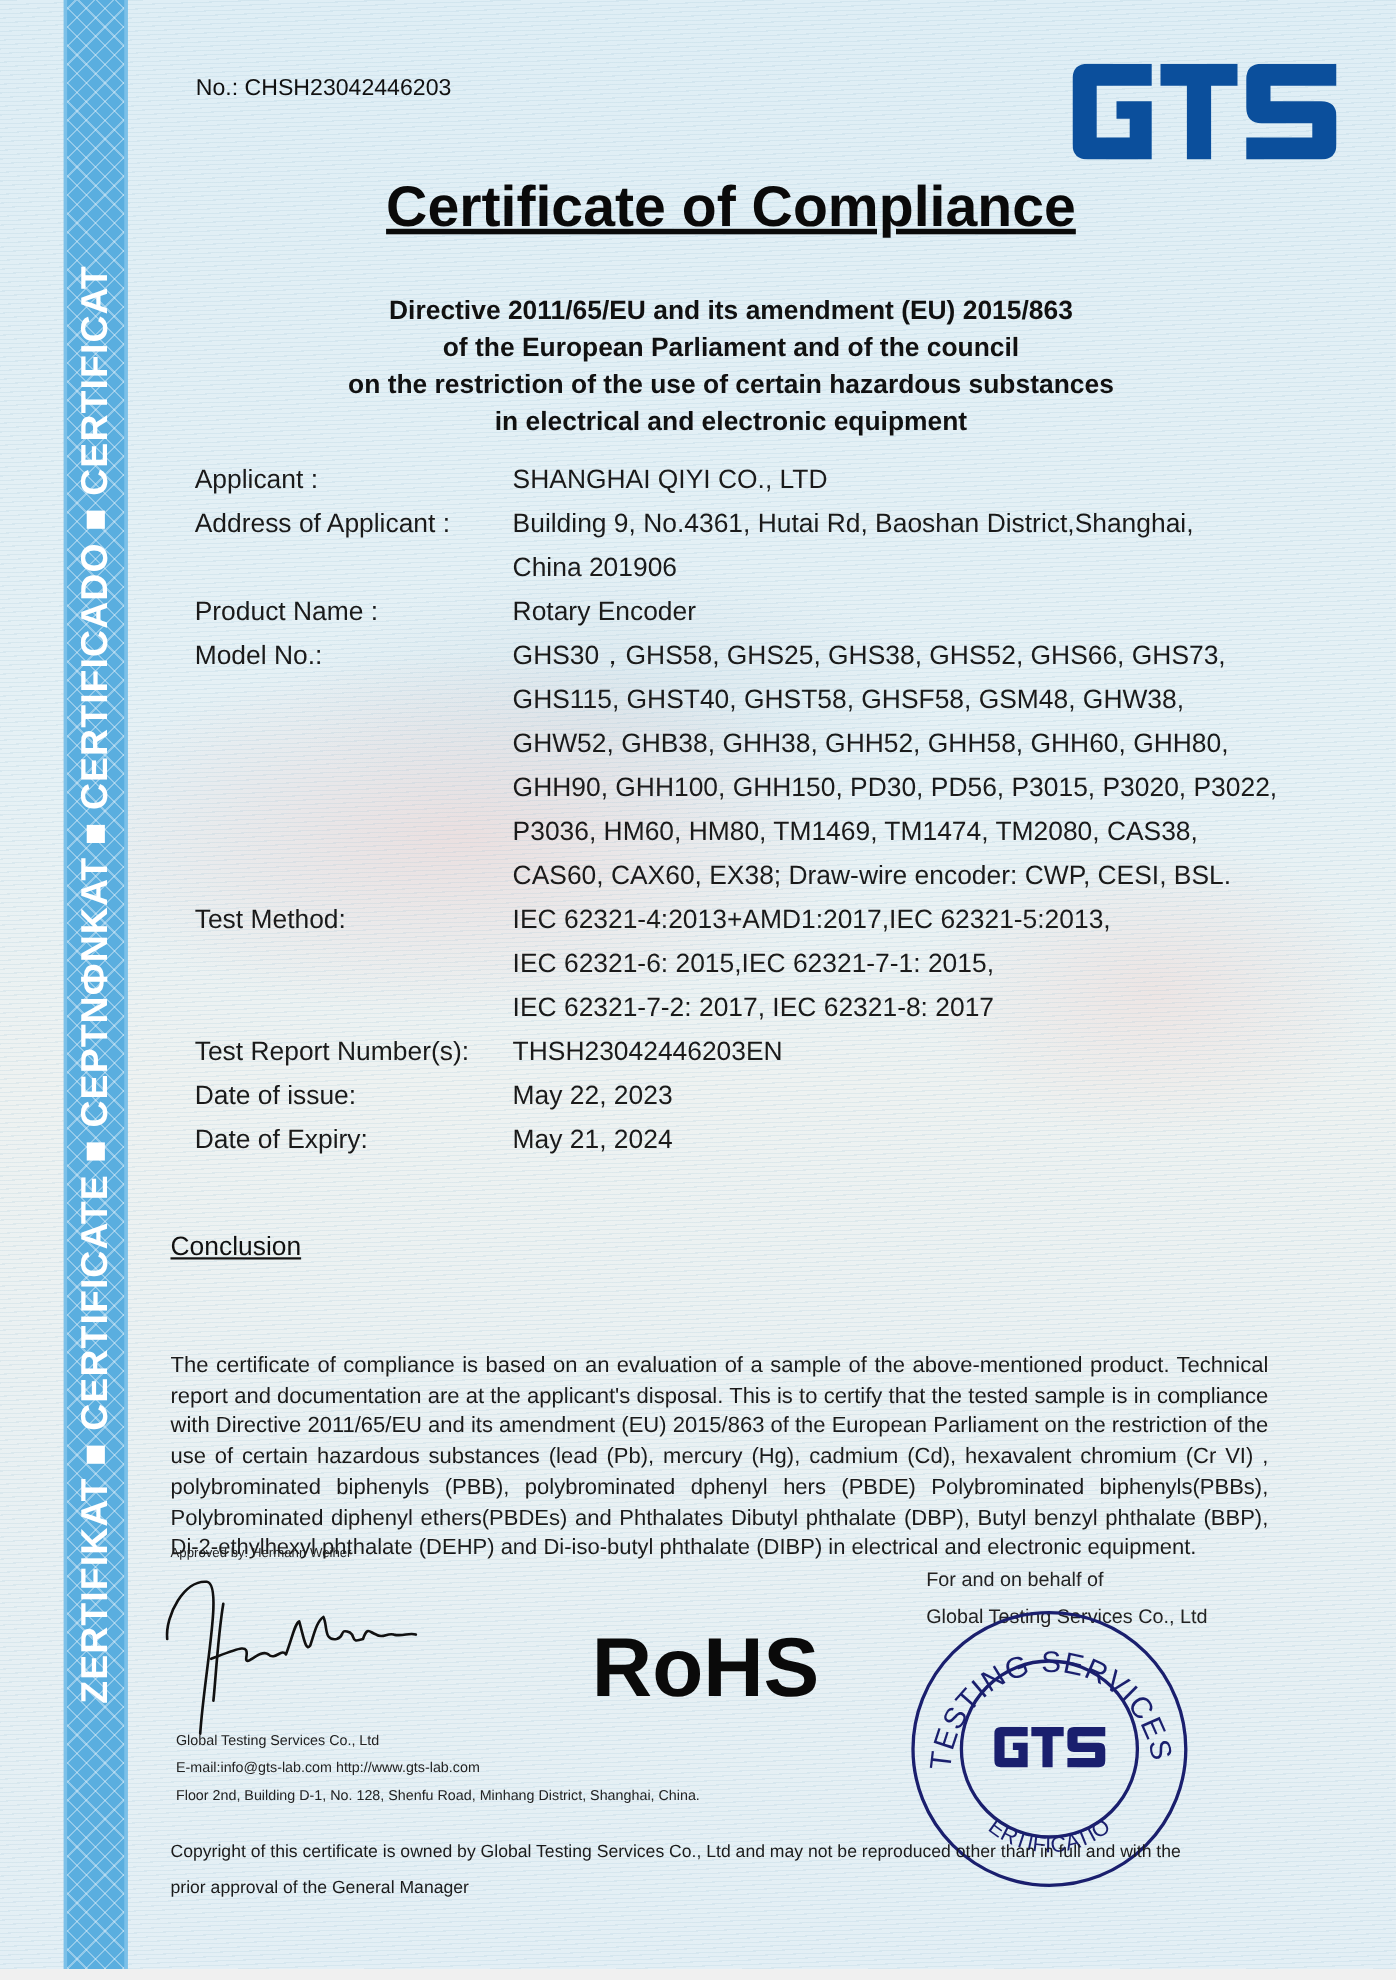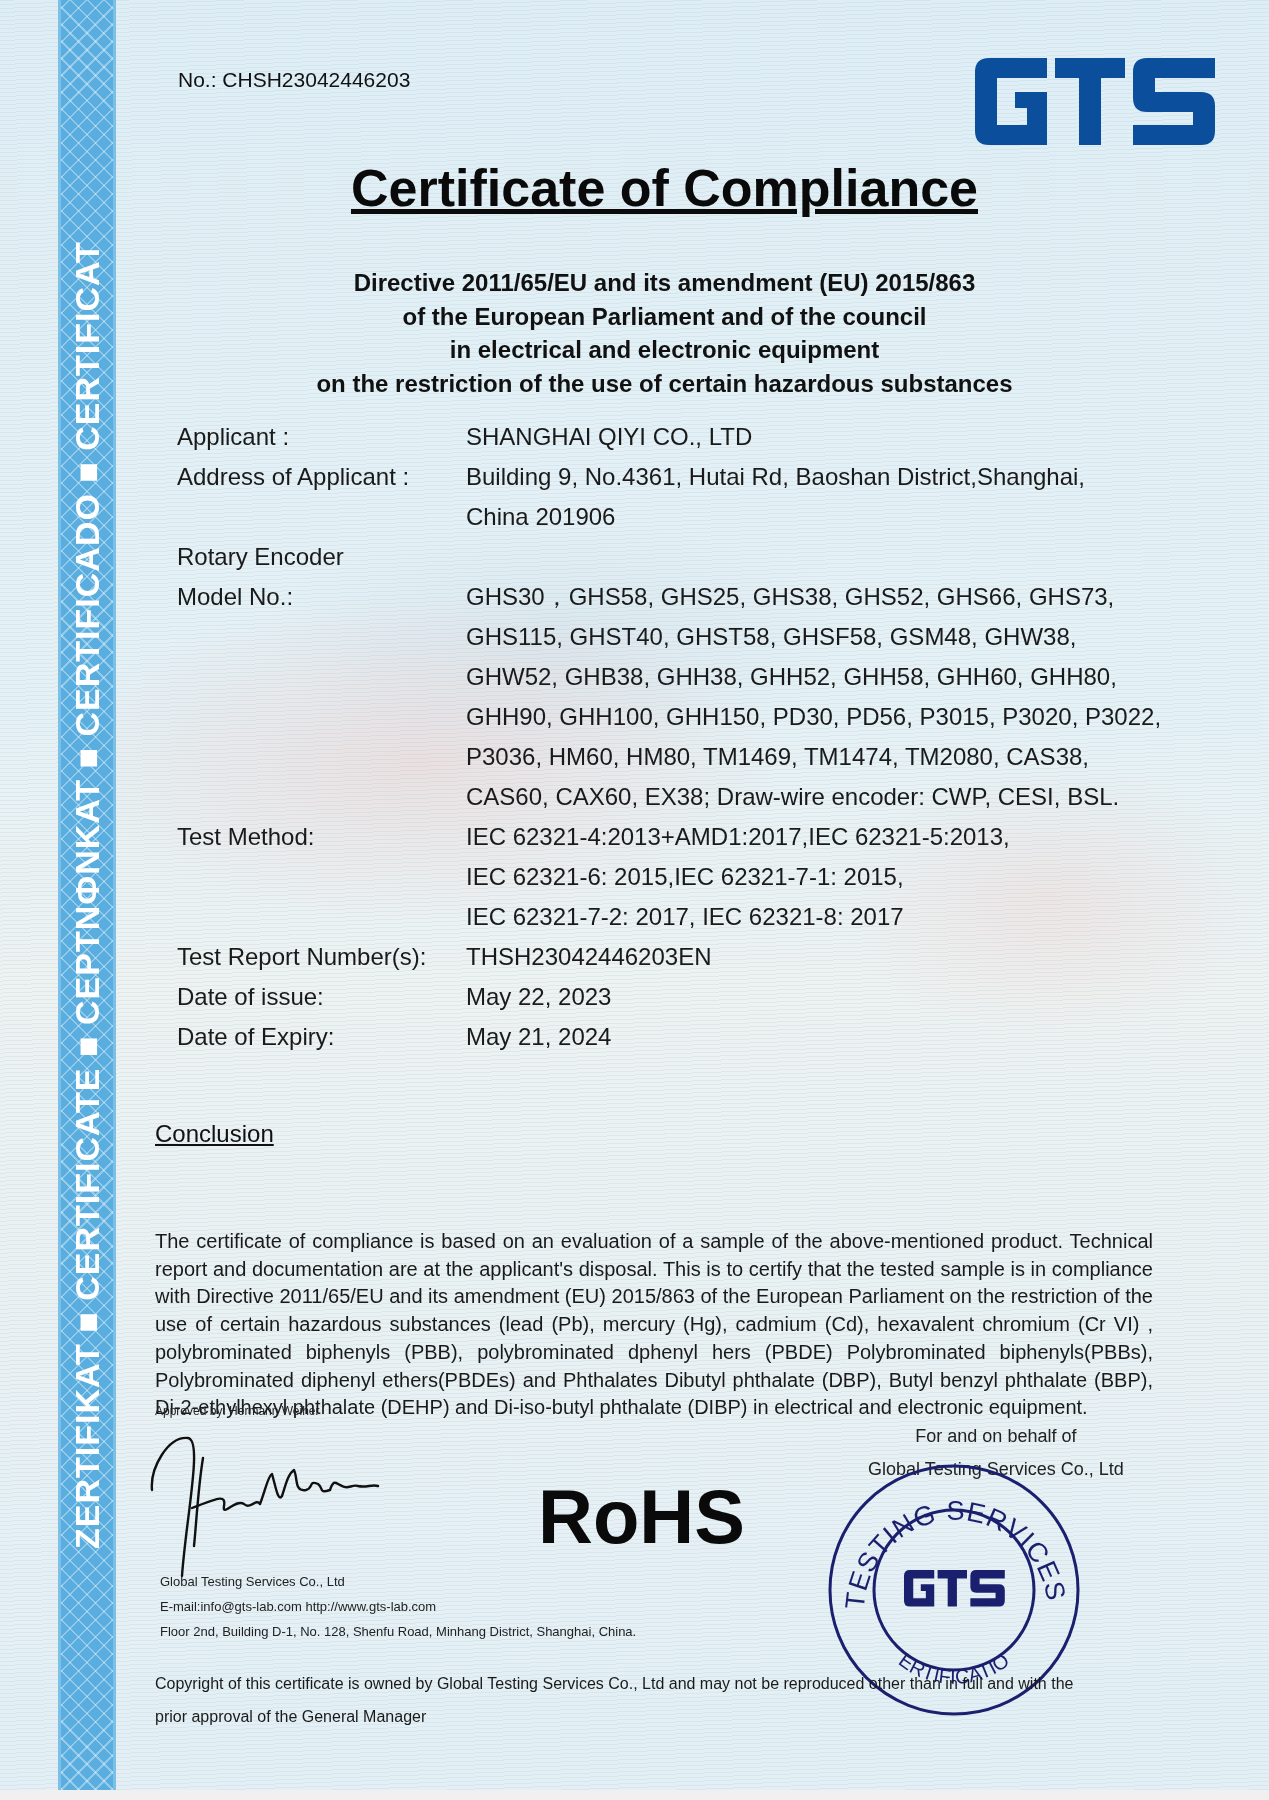--- a/index.html
+++ b/index.html
@@ -67,21 +67,21 @@
     position: absolute; left: 155px; top: 1404px; font-size: 12px; color: #222;
   }
   .signature { position: absolute; left: 148px; top: 1428px; width: 300px; height: 150px; }
   .gts-info {
     position: absolute; left: 160px; top: 1569px; font-size: 13px; line-height: 25px; color: #222;
   }
   .rohs {
     position: absolute; left: 538px; top: 1473px; font-size: 76px; font-weight: bold; color: #0a0a0a;
   }
   .behalf {
-    position: absolute; left: 868px; top: 1420px; font-size: 18px; line-height: 33px; color: #222; text-align: center;
+    position: absolute; left: 842px; top: 1420px; font-size: 18px; line-height: 33px; color: #222;
   }
   .stamp { position: absolute; left: 826px; top: 1462px; width: 256px; height: 256px; }
   .copyright {
     position: absolute; left: 155px; top: 1667px; width: 1010px;
     font-size: 16px; line-height: 33px; color: #1a1a1a;
   }
 </style>
 </head>
 <body>
 
@@ -102,37 +102,38 @@
 
       <path d="M158 14 Q158 0 172 0 H240 V20 H180 V34 H226 Q240 34 240 48 V73 Q240 87 226 87 H158 V67 H218 V54 H172 Q158 54 158 40 Z"></path>
     </g>
   </svg>
 
   <div class="title">Certificate of Compliance</div>
 
   <div class="directive">
     <div>Directive 2011/65/EU and its amendment (EU) 2015/863</div>
     <div>of the European Parliament and of the council</div>
+    <div>on the restriction of the use of certain hazardous substances</div>
     <div>in electrical and electronic equipment</div>
-    <div>on the restriction of the use of certain hazardous substances</div>
   </div>
 
   <div class="fields">
     <div class="row">
       <div class="lbl">Applicant :</div>
       <div class="val">SHANGHAI QIYI CO., LTD</div>
     </div>
     <div class="row">
       <div class="lbl">Address of Applicant :</div>
       <div class="val">
         <div>Building 9, No.4361, Hutai Rd, Baoshan District,Shanghai,</div>
         <div>China 201906</div>
       </div>
     </div>
     <div class="row">
+      <div class="lbl">Product Name :</div>
       <div class="val">Rotary Encoder</div>
     </div>
     <div class="row">
       <div class="lbl">Model No.:</div>
       <div class="val">
         <div>GHS30，GHS58, GHS25, GHS38, GHS52, GHS66, GHS73,</div>
         <div>GHS115, GHST40, GHST58, GHSF58, GSM48, GHW38,</div>
         <div>GHW52, GHB38, GHH38, GHH52, GHH58, GHH60, GHH80,</div>
         <div>GHH90, GHH100, GHH150, PD30, PD56, P3015, P3020, P3022,</div>
         <div>P3036, HM60, HM80, TM1469, TM1474, TM2080, CAS38,</div>

